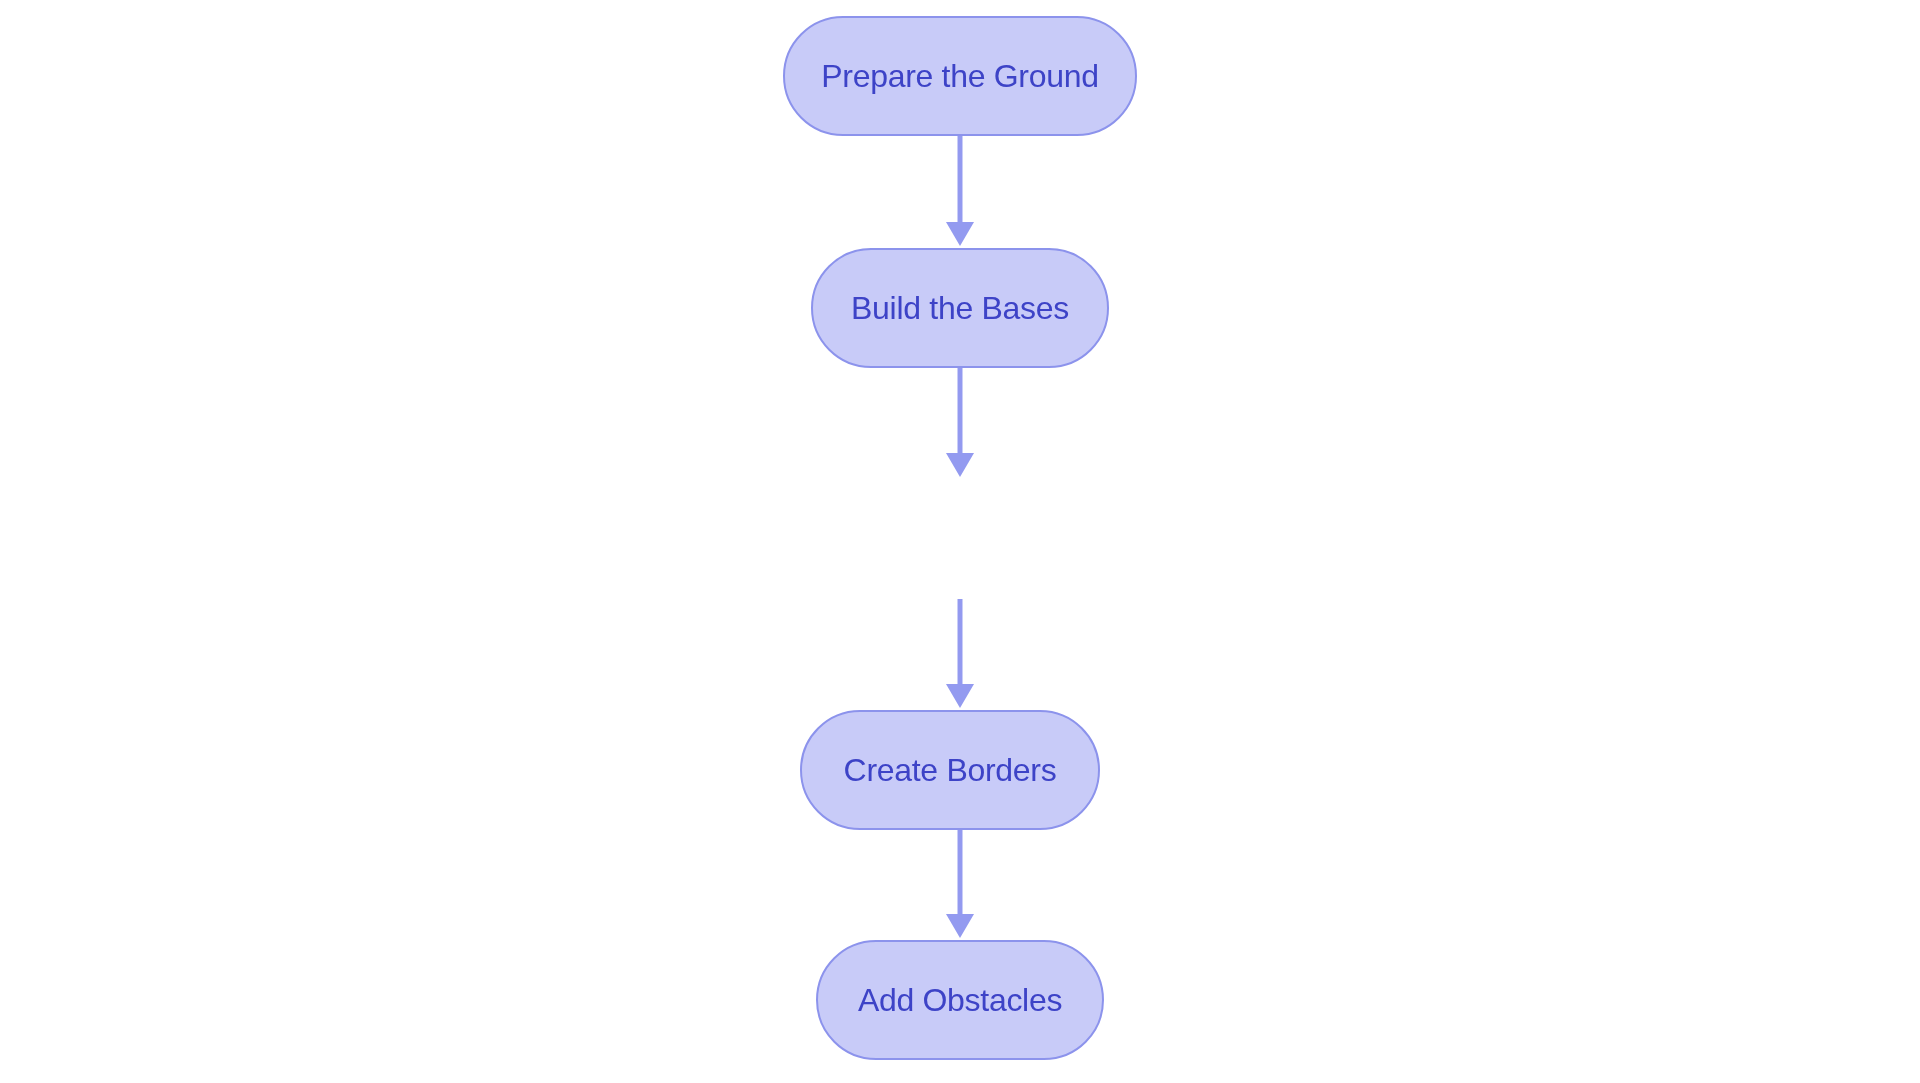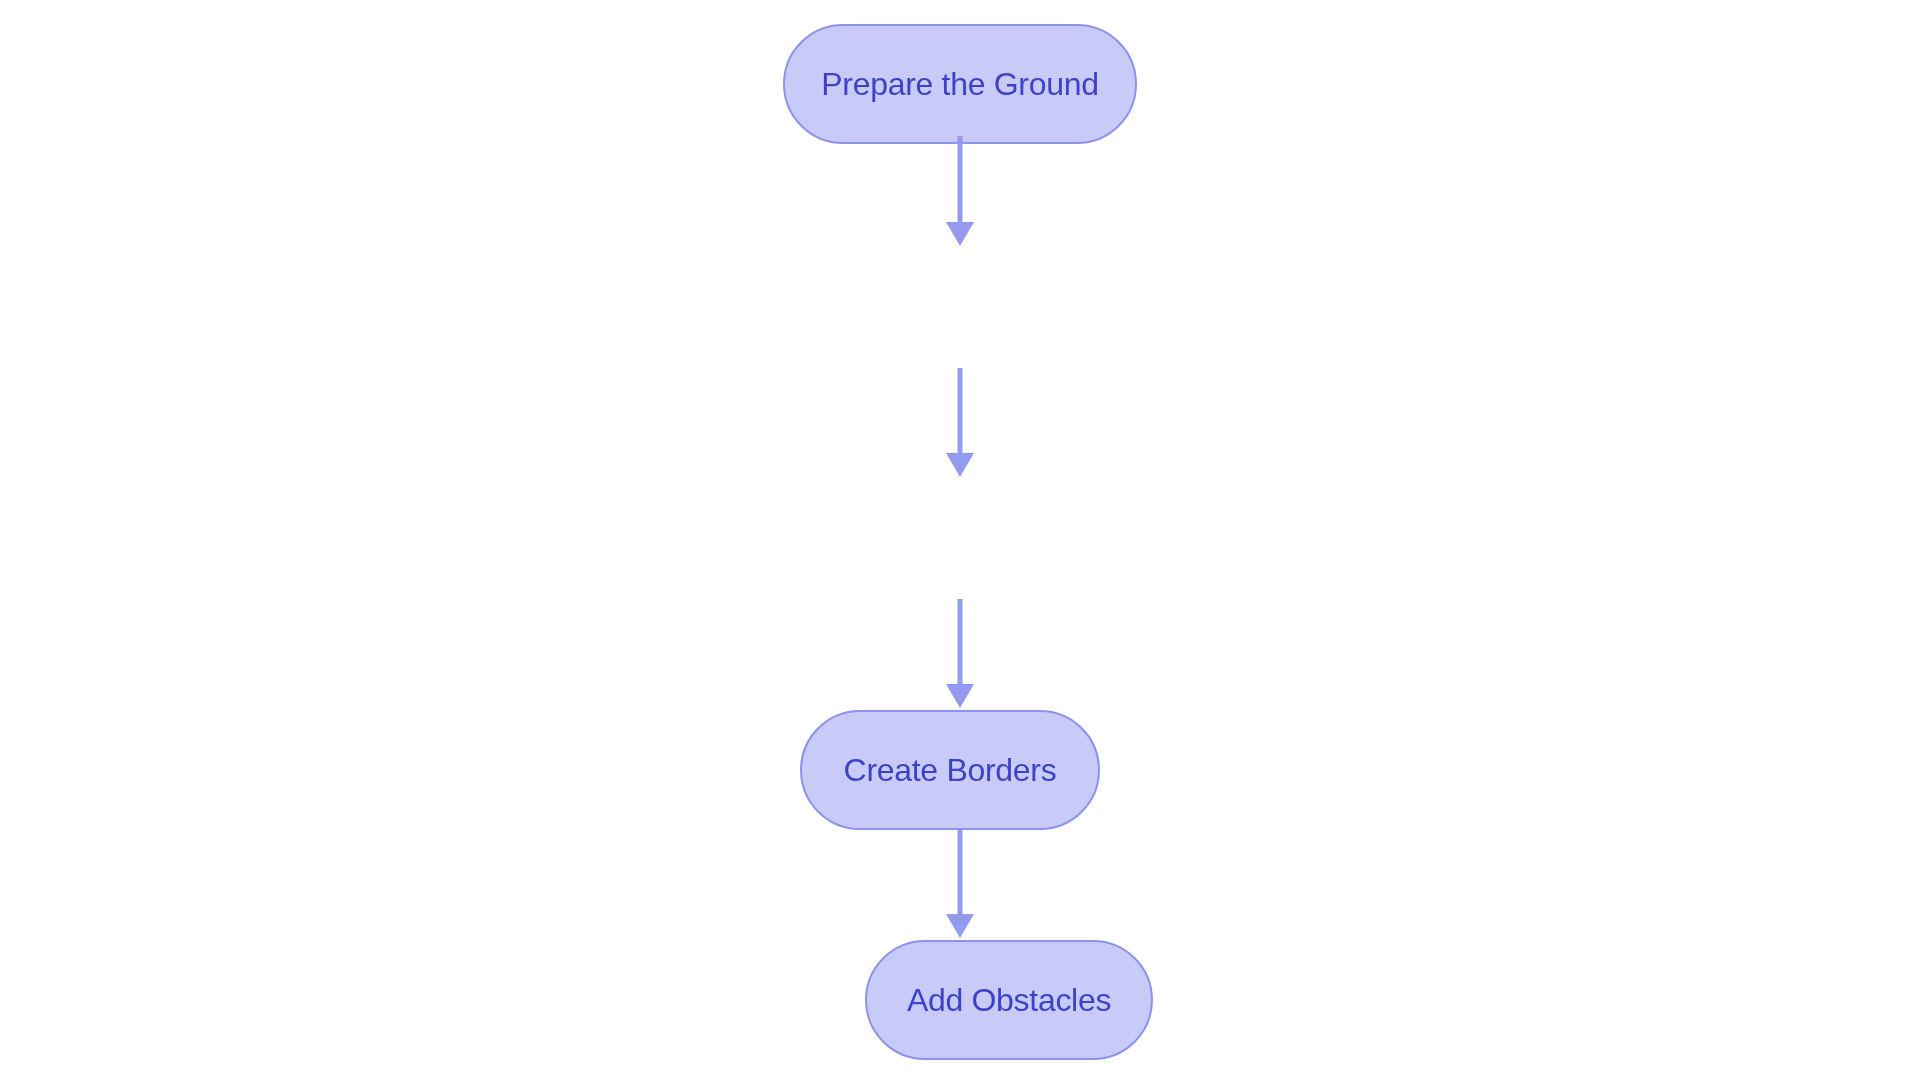--- a/index.html
+++ b/index.html
@@ -21,25 +21,25 @@
     display: flex;
     align-items: center;
     justify-content: center;
   }
   .node-label {
     color: var(--node-text, #3d43c7);
     font-size: 32px;
     letter-spacing: -0.3px;
     white-space: nowrap;
   }
-  .node-1 { left: 783px; top: 16px;  width: 354px; margin-top: 8px; }
+  .node-1 { left: 783px; top: 16px;  width: 354px; }
   .node-2 { left: 811px; top: 248px; width: 298px; }
   .node-3 { left: 815px; top: 479px; width: 290px; }
   .node-4 { left: 800px; top: 710px; width: 300px; }
-  .node-5 { left: 865px; top: 940px; width: 288px; }
+  .node-5 { left: 816px; top: 940px; width: 288px; }
   .arrow {
     position: absolute;
     left: 946px;
     width: 28px;
   }
   .arrow-1 { top: 136px; height: 112px; }
   .arrow-2 { top: 368px; height: 111px; }
   .arrow-3 { top: 599px; height: 111px; }
   .arrow-4 { top: 830px; height: 110px; }
   .arrow svg { display: block; width: 100%; height: 100%; }
@@ -53,20 +53,23 @@
     <span class="node-label">Prepare the Ground</span>
   </div>
 
   <div class="arrow arrow-1">
     <svg viewBox="0 0 28 112">
       <line x1="14" y1="0" x2="14" y2="88" stroke-width="5" stroke="#939af0"></line>
       <polygon points="0,86 28,86 14,110" fill="#939af0"></polygon>
     </svg>
   </div>
 
+  <div class="node node-2">
+    <span class="node-label">Build the Bases</span>
+  </div>
 
   <div class="arrow arrow-2">
     <svg viewBox="0 0 28 111">
       <line x1="14" y1="0" x2="14" y2="87" stroke-width="5" stroke="#939af0"></line>
       <polygon points="0,85 28,85 14,109" fill="#939af0"></polygon>
     </svg>
   </div>
 
 
   <div class="arrow arrow-3">

